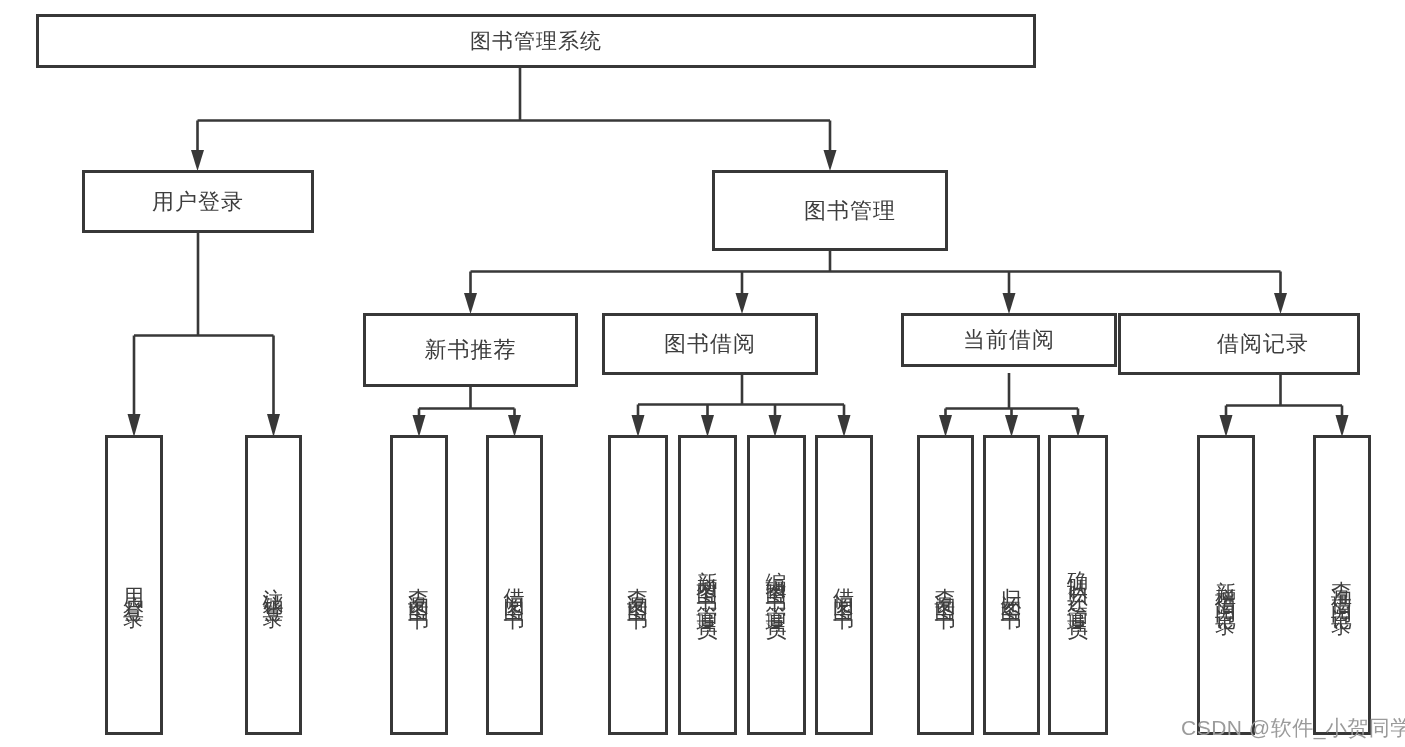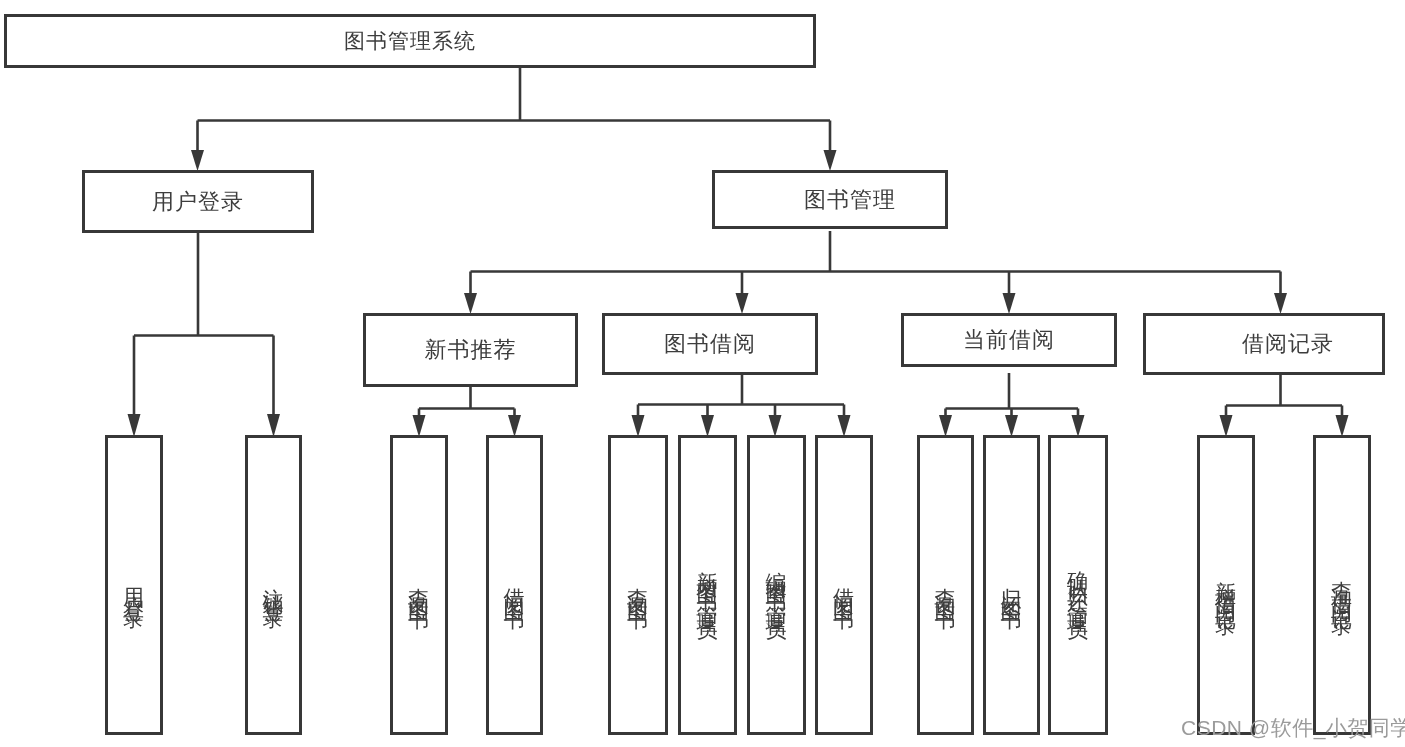--- a/index.html
+++ b/index.html
@@ -114,29 +114,29 @@
       <polygon points="1071.5,415 1084.5,415 1078,437"></polygon>
     </g>
 
     <g>
       <path d="M1280.5 373 L1280.5 405.5 M1226 405.5 L1342 405.5 M1226 405.5 L1226 419 M1342 405.5 L1342 419"></path>
       <polygon points="1219.5,415 1232.5,415 1226,437"></polygon>
       <polygon points="1335.5,415 1348.5,415 1342,437"></polygon>
     </g>
   </svg>
 
-  <div class="node h-node root-node" style="left:4px; top:14px; width:812px; height:54px;">图书管理系统</div>
+  <div class="node h-node root-node" style="left:36px; top:14px; width:1000px; height:54px;">图书管理系统</div>
 
   <div class="node h-node" style="left:82px; top:170px; width:232px; height:63px;">用户登录</div>
-  <div class="node h-node" style="left:712px; top:170px; width:236px; height:59px;padding-left:40px;">图书管理</div>
+  <div class="node h-node" style="left:712px; top:170px; width:236px; height:81px;padding-left:40px;">图书管理</div>
 
   <div class="node h-node" style="left:363px; top:313px; width:215px; height:74px;">新书推荐</div>
   <div class="node h-node" style="left:602px; top:313px; width:216px; height:62px;">图书借阅</div>
   <div class="node h-node" style="left:901px; top:313px; width:216px; height:54px;">当前借阅</div>
-  <div class="node h-node" style="left:1143px; top:313px; width:242px; height:62px;padding-left:48px;">借阅记录</div>
+  <div class="node h-node" style="left:1118px; top:313px; width:242px; height:62px;padding-left:48px;">借阅记录</div>
 
   <div class="node v-node" style="left:105px; top:435px; width:58px; height:300px;">用户登录</div>
   <div class="node v-node" style="left:245px; top:435px; width:57px; height:300px;">注销登录</div>
 
   <div class="node v-node" style="left:390px; top:435px; width:58px; height:300px;">查询图书</div>
   <div class="node v-node" style="left:486px; top:435px; width:57px; height:300px;">借阅图书</div>
 
   <div class="node v-node" style="left:608px; top:435px; width:60px; height:300px;">查询图书</div>
   <div class="node v-node" style="left:678px; top:435px; width:59px; height:300px;">新增图书（管理员）</div>
   <div class="node v-node" style="left:747px; top:435px; width:59px; height:300px;">编辑图书（管理员）</div>

